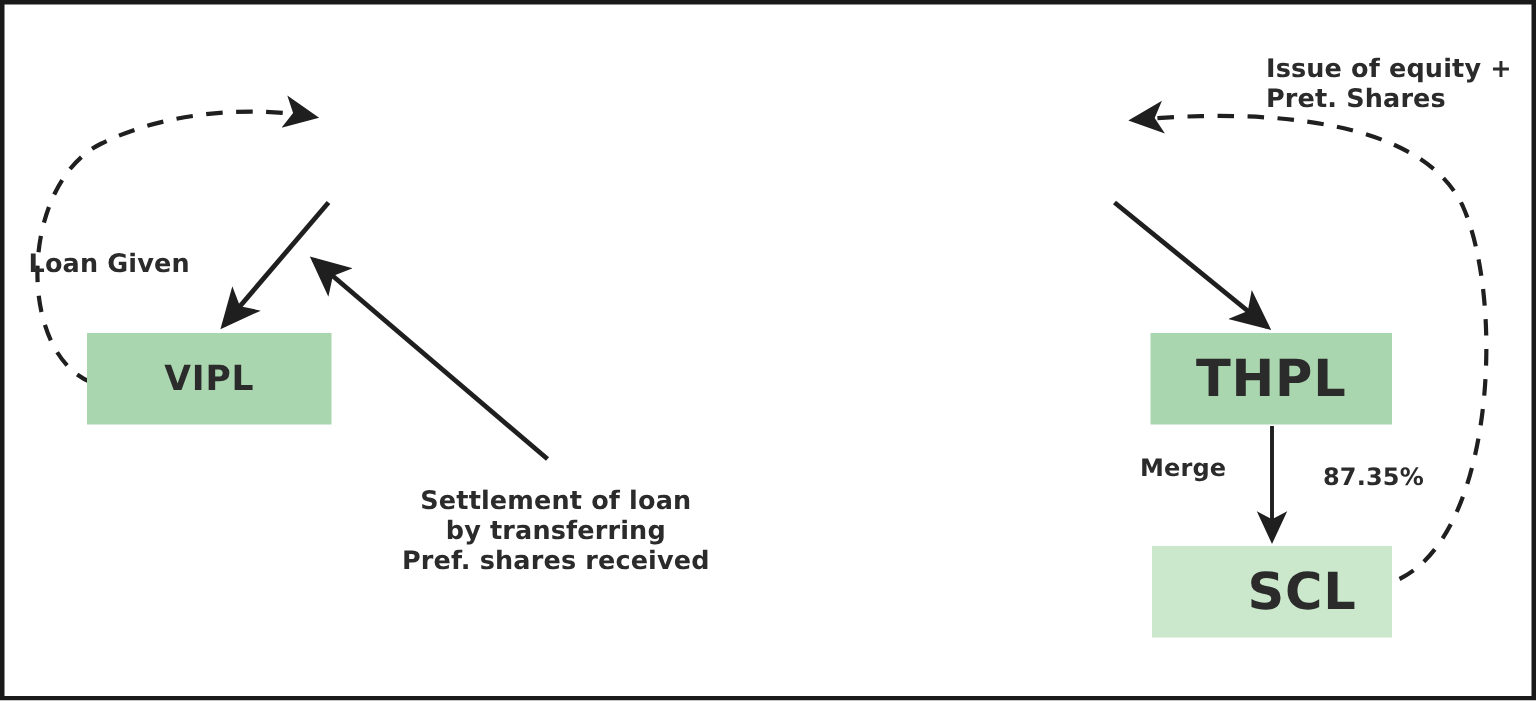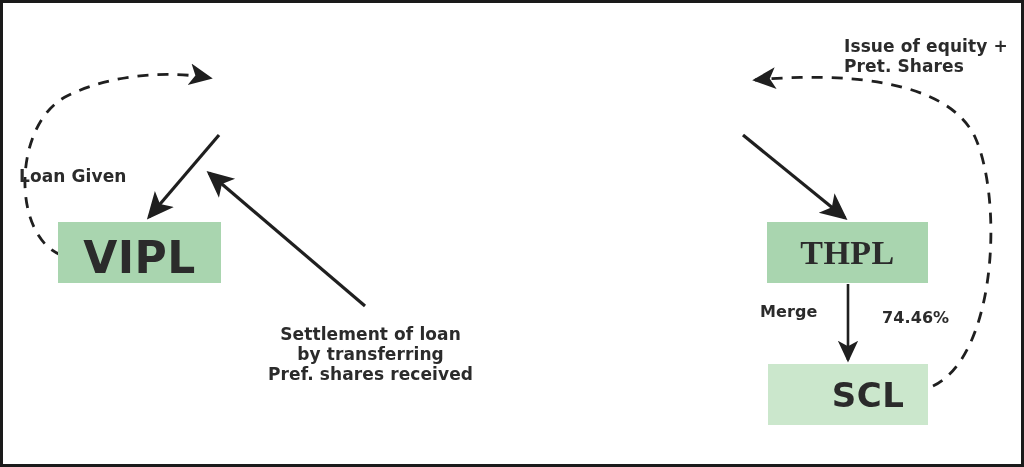--- a/index.html
+++ b/index.html
@@ -43,31 +43,29 @@
     height: 95px;
     background: #a9d5af;
     font-size: 39px;
   }
   .node-vipl {
     left: 55px;
     top: 219px;
     width: 163px;
     height: 61px;
     background: #a9d5af;
-    font-size: 44px;
-    align-items: flex-end;
+    font-size: 23px;
   }
   .node-thpl {
     left: 764px;
     top: 219px;
     width: 161px;
     height: 61px;
     background: #a9d5af;
     font-size: 34px;
-    font-family: Liberation Serif, serif;
   }
   .node-scl {
     left: 765px;
     top: 361px;
     width: 160px;
     height: 61px;
     background: #cbe7cc;
     font-size: 34px;
   }
   .edge-label {
@@ -126,15 +124,15 @@
     <span>SCL</span>
   </div>
 
   <div class="edge-label lbl-loan-given">Loan Given</div>
   <div class="edge-label lbl-issue-equity">Issue of equity +
 Pret. Shares</div>
   <div class="edge-label lbl-settlement">Settlement of loan
 by transferring
 Pref. shares received</div>
   <div class="edge-label lbl-merge">Merge</div>
-  <div class="edge-label lbl-pct">74.46%</div>
+  <div class="edge-label lbl-pct">87.35%</div>
 
 </div>
 
 </body></html>

